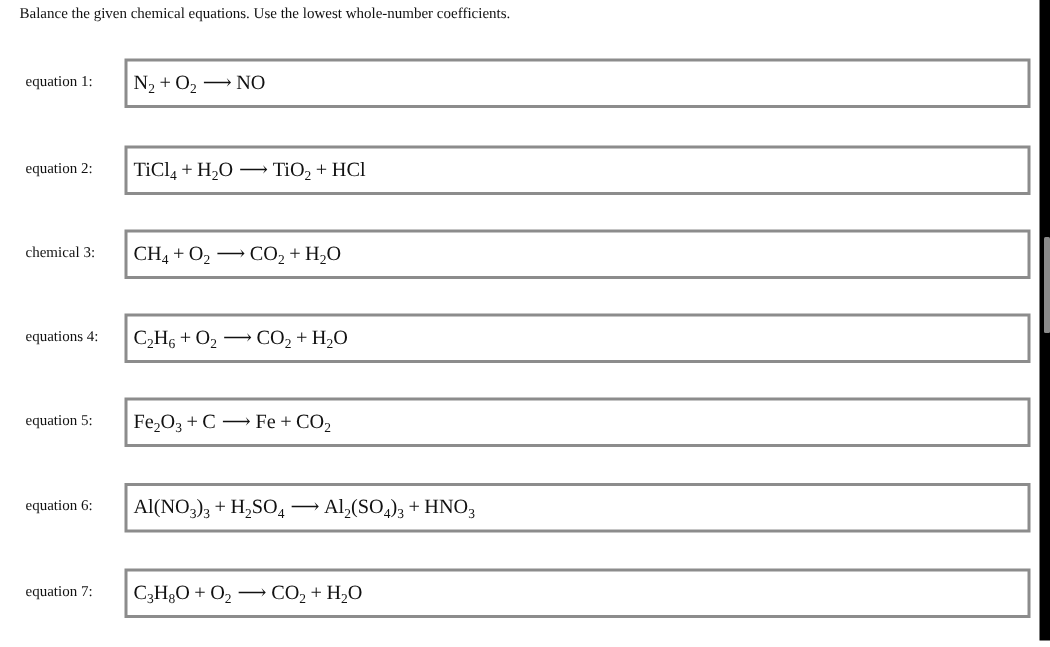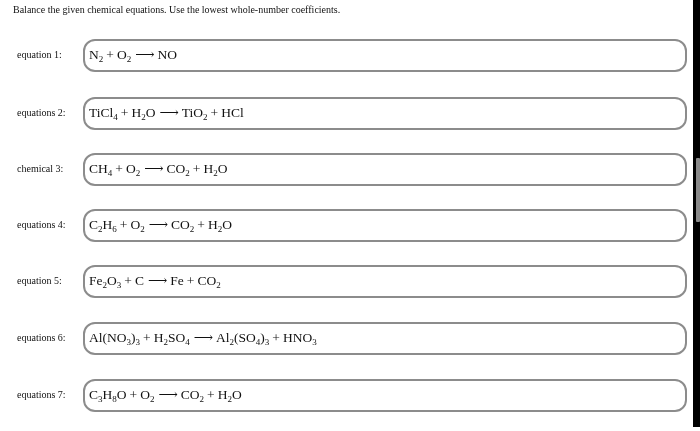--- a/index.html
+++ b/index.html
@@ -39,21 +39,21 @@
       white-space: nowrap;
       color: #111;
     }
     .eq-box {
       position: absolute;
       left: 83px;
       top: 0;
       width: 600px;
       height: 29px;
       border: 2px solid #8c8c8c;
-      border-radius: 12px;
+      border-radius: 0;
       background: #ffffff;
       box-sizing: content-box;
       cursor: text;
     }
     .eq-text {
       position: absolute;
       left: 4px;
       top: 5px;
       font-size: 13.5px;
       line-height: 18px;
@@ -92,21 +92,21 @@
 <div class="instructions">Balance the given chemical equations. Use the lowest whole-number coefficients.</div>
 
 <div id="rows">
     <div class="row" style="top: 39px;">
       <span class="row-label">equation 1:</span>
       <div class="eq-box">
         <div class="eq-text"><span class="species"><span class="part">N</span><sub>2</sub></span><span class="op">+</span><span class="species"><span class="part">O</span><sub>2</sub></span><span class="arrow">⟶</span><span class="species"><span class="part">NO</span></span></div>
       </div>
     </div>
     <div class="row" style="top: 97px;">
-      <span class="row-label">equations 2:</span>
+      <span class="row-label">equation 2:</span>
       <div class="eq-box">
         <div class="eq-text"><span class="species"><span class="part">TiCl</span><sub>4</sub></span><span class="op">+</span><span class="species"><span class="part">H</span><sub>2</sub><span class="part">O</span></span><span class="arrow">⟶</span><span class="species"><span class="part">TiO</span><sub>2</sub></span><span class="op">+</span><span class="species"><span class="part">HCl</span></span></div>
       </div>
     </div>
     <div class="row" style="top: 153px;">
       <span class="row-label">chemical 3:</span>
       <div class="eq-box">
         <div class="eq-text"><span class="species"><span class="part">CH</span><sub>4</sub></span><span class="op">+</span><span class="species"><span class="part">O</span><sub>2</sub></span><span class="arrow">⟶</span><span class="species"><span class="part">CO</span><sub>2</sub></span><span class="op">+</span><span class="species"><span class="part">H</span><sub>2</sub><span class="part">O</span></span></div>
       </div>
     </div>
@@ -116,27 +116,27 @@
         <div class="eq-text"><span class="species"><span class="part">C</span><sub>2</sub><span class="part">H</span><sub>6</sub></span><span class="op">+</span><span class="species"><span class="part">O</span><sub>2</sub></span><span class="arrow">⟶</span><span class="species"><span class="part">CO</span><sub>2</sub></span><span class="op">+</span><span class="species"><span class="part">H</span><sub>2</sub><span class="part">O</span></span></div>
       </div>
     </div>
     <div class="row" style="top: 265px;">
       <span class="row-label">equation 5:</span>
       <div class="eq-box">
         <div class="eq-text"><span class="species"><span class="part">Fe</span><sub>2</sub><span class="part">O</span><sub>3</sub></span><span class="op">+</span><span class="species"><span class="part">C</span></span><span class="arrow">⟶</span><span class="species"><span class="part">Fe</span></span><span class="op">+</span><span class="species"><span class="part">CO</span><sub>2</sub></span></div>
       </div>
     </div>
     <div class="row" style="top: 322px;">
-      <span class="row-label">equations 6:</span>
+      <span class="row-label">equation 6:</span>
       <div class="eq-box">
         <div class="eq-text"><span class="species"><span class="part">Al(NO</span><sub>3</sub><span class="part">)</span><sub>3</sub></span><span class="op">+</span><span class="species"><span class="part">H</span><sub>2</sub><span class="part">SO</span><sub>4</sub></span><span class="arrow">⟶</span><span class="species"><span class="part">Al</span><sub>2</sub><span class="part">(SO</span><sub>4</sub><span class="part">)</span><sub>3</sub></span><span class="op">+</span><span class="species"><span class="part">HNO</span><sub>3</sub></span></div>
       </div>
     </div>
     <div class="row" style="top: 379px;">
-      <span class="row-label">equations 7:</span>
+      <span class="row-label">equation 7:</span>
       <div class="eq-box">
         <div class="eq-text"><span class="species"><span class="part">C</span><sub>3</sub><span class="part">H</span><sub>8</sub><span class="part">O</span></span><span class="op">+</span><span class="species"><span class="part">O</span><sub>2</sub></span><span class="arrow">⟶</span><span class="species"><span class="part">CO</span><sub>2</sub></span><span class="op">+</span><span class="species"><span class="part">H</span><sub>2</sub><span class="part">O</span></span></div>
       </div>
     </div>
   </div>
 
 <div class="side-strip">
   <div class="scroll-thumb"></div>
 </div>
 

